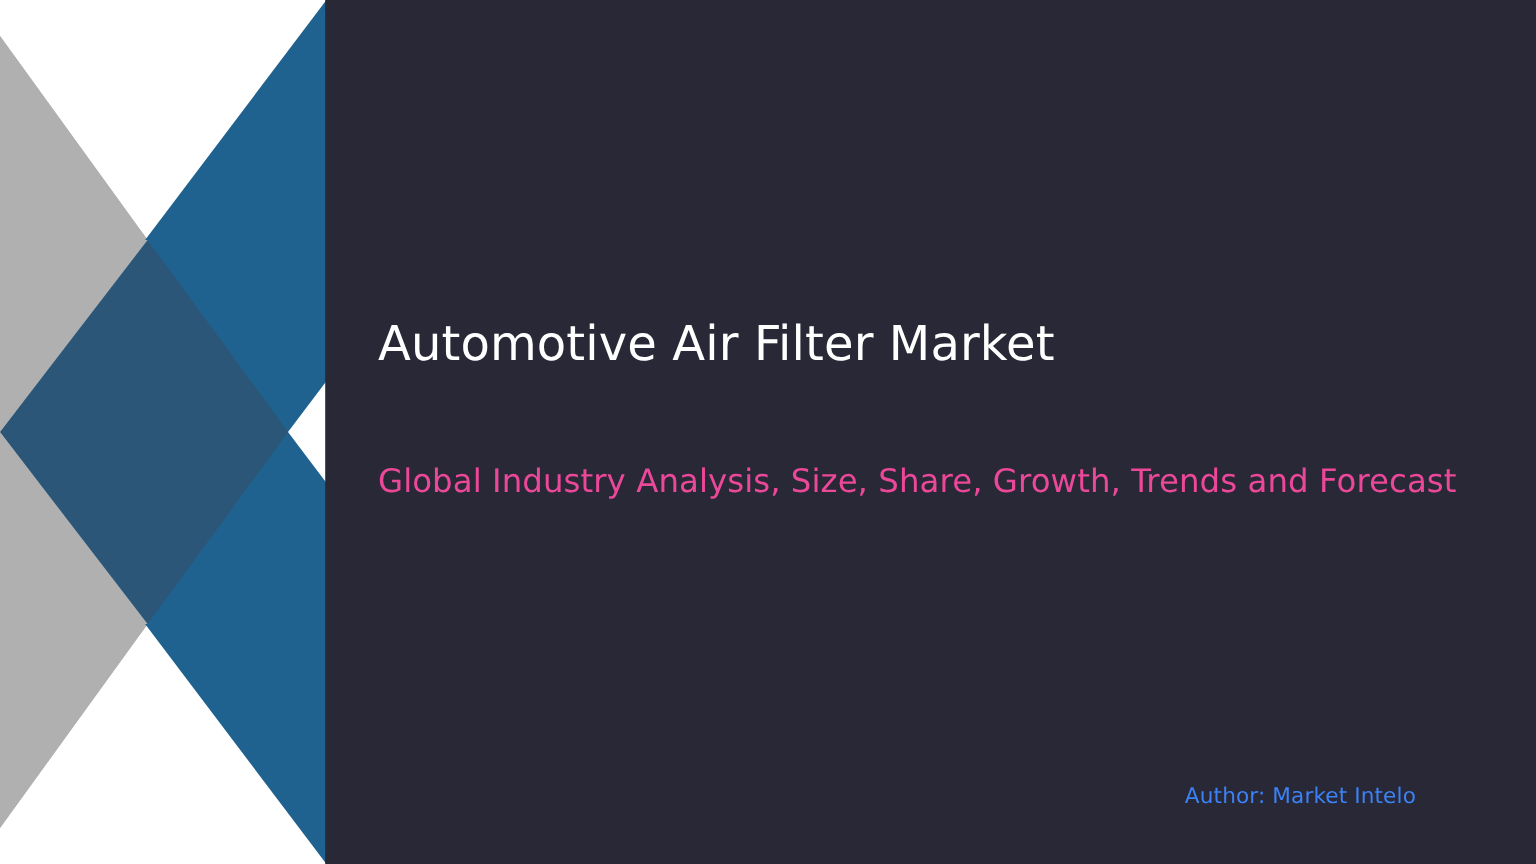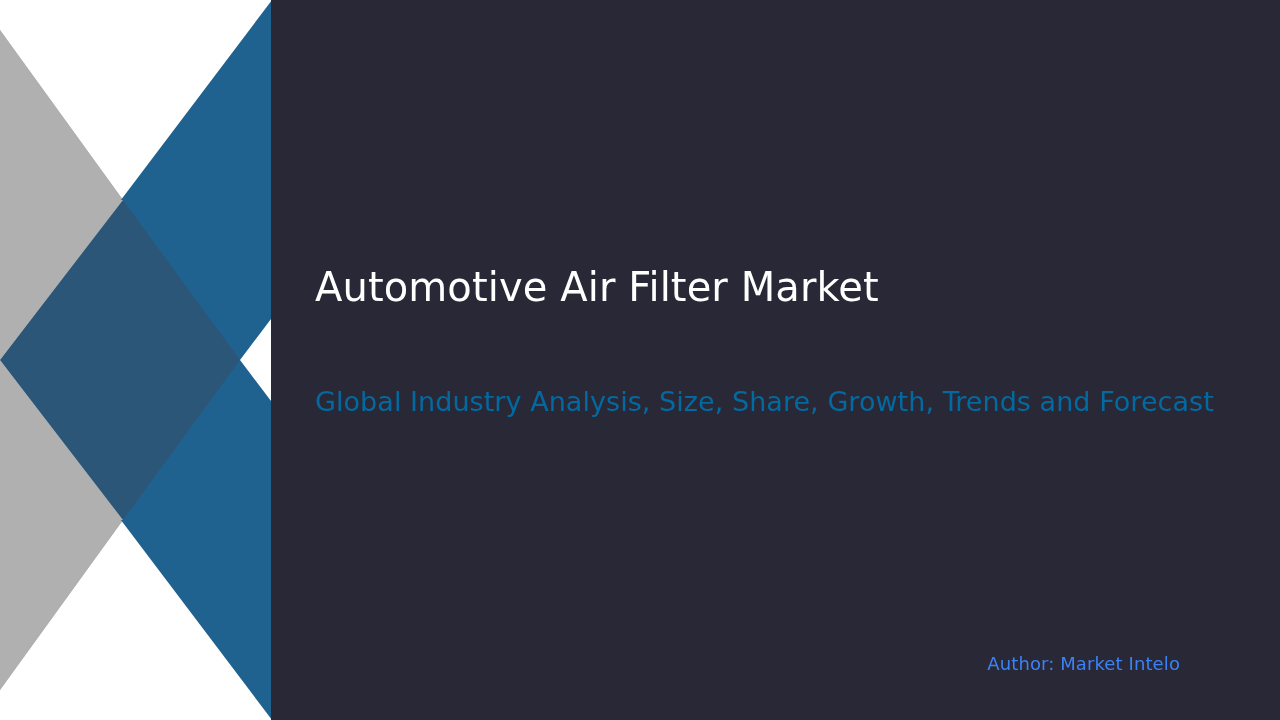--- a/index.html
+++ b/index.html
@@ -96,18 +96,18 @@
 
     <polygon points="0,200 123,200 0,360" fill="#b0b0b0"></polygon>
     <polygon points="0,360 123,520 0,520" fill="#b0b0b0"></polygon>
   </svg>
 
   <div id="panel" style="background: rgb(41, 40, 54);"></div>
 
   <div id="text-layer">
     <div class="slide-title" style="color: rgb(255, 255, 255);">Automotive Air Filter Market</div>
 
-    <div class="slide-subtitle" style="color: #0369a1;">Global Industry Analysis, Size, Share, Growth, Trends and Forecast</div>
+    <div class="slide-subtitle" style="color: #ec4899;">Global Industry Analysis, Size, Share, Growth, Trends and Forecast</div>
 
     <div class="slide-author" style="color: #3b82f6;">Author: Market Intelo</div>
   </div>
 
 </div>
 
 </body></html>

